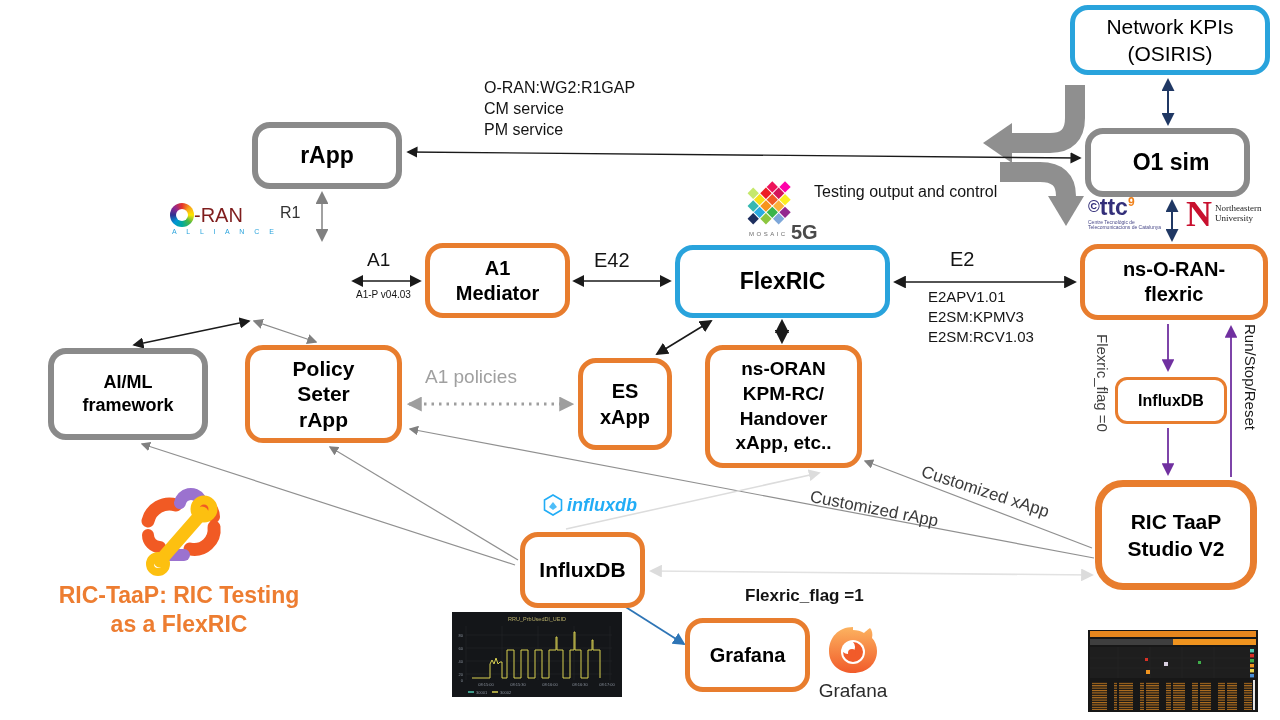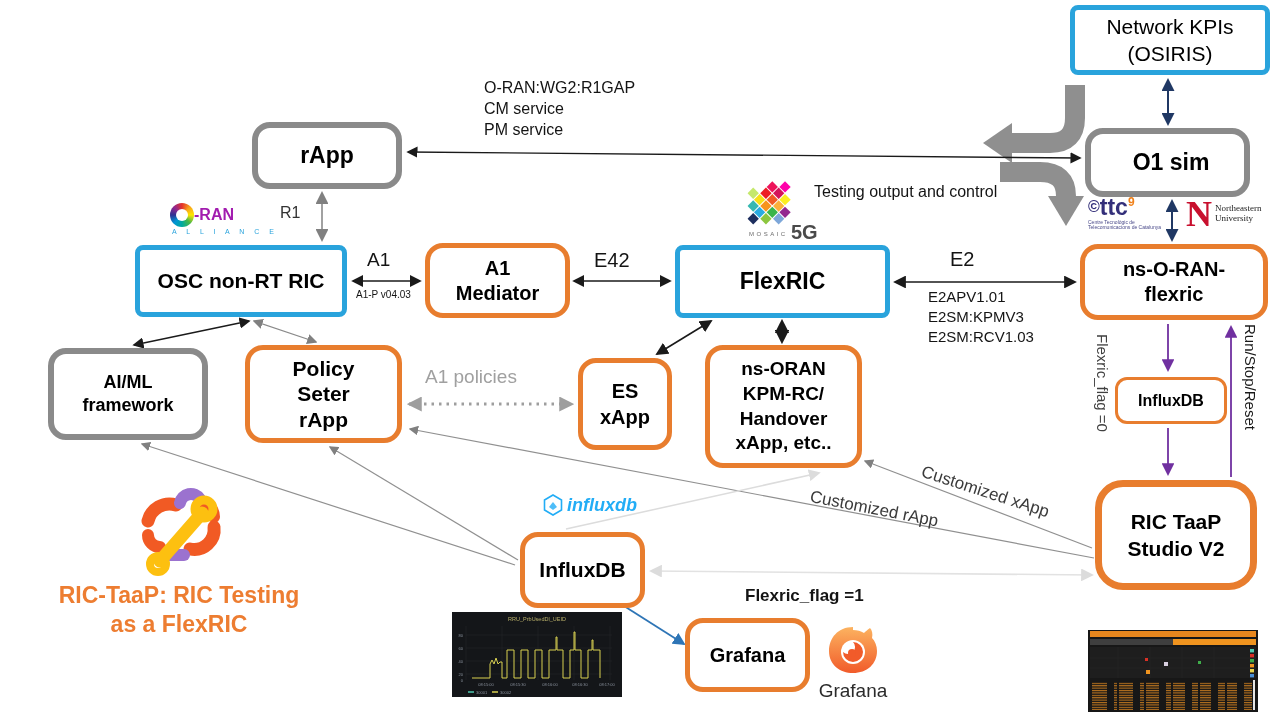--- a/index.html
+++ b/index.html
@@ -2,34 +2,34 @@
 <html><head>
 <meta charset="utf-8">
 <style>
   html,body{margin:0;padding:0;background:#fff;}
   .canvas{position:relative;width:1280px;height:720px;background:#fff;
           font-family:"Liberation Sans",sans-serif;overflow:hidden;}
   svg.edges{position:absolute;left:0;top:0;width:1280px;height:720px;}
   .node{position:absolute;background:#fff;display:flex;align-items:center;justify-content:center;
         text-align:center;box-sizing:border-box;color:#000;}
   .node span{white-space:pre-line;display:block;width:100%;}
-  .b-blue{border:5px solid #29A3DC;border-radius:8px;}
+  .b-blue{border:5px solid #29A3DC;border-radius:18px;}
   .b-orange{border:5px solid #E87D2E;border-radius:18px;}
   .b-gray{border:6px solid #8A8A8A;border-radius:18px;}
   .lbl{position:absolute;white-space:pre-line;color:#141414;}
   .vtext{position:absolute;transform:rotate(90deg);transform-origin:top left;white-space:nowrap;}
   .rot{position:absolute;white-space:nowrap;}
   
   .oran{position:absolute;left:170px;top:203px;width:110px;}
   .oran-top{display:flex;align-items:center;}
   .oran-ring{width:24px;height:24px;border-radius:50%;
      background:conic-gradient(#e4322b,#f8a51b,#ffe600,#46b749,#00a99d,#0095d5,#2e3192,#92278f,#e4322b);
      display:flex;align-items:center;justify-content:center;}
   .oran-ring i{width:12px;height:12px;border-radius:50%;background:#fff;}
-  .oran-name{font-weight:bold;font-size:16px;color:#a21caf;letter-spacing:0;}
+  .oran-name{font-weight:normal;font-size:20px;color:#7f1d1d;letter-spacing:0;}
   .oran-sub{font-size:7px;letter-spacing:4px;color:#29A3DC;margin-top:1px;text-align:center;}
   .cttc{position:absolute;left:1088px;top:196px;width:90px;line-height:1;}
   .cttc-main{font-weight:bold;font-size:23px;color:#332F7A;}
   .cttc-main .c{font-size:16px;vertical-align:3px;}
   .cttc-main sup{color:#F08019;font-size:12px;}
   .cttc-sub{font-size:5px;color:#4a4a8a;white-space:pre-line;margin-top:1px;}
   .nu{position:absolute;left:1186px;top:198px;display:flex;align-items:center;}
   .nu-letter{font-family:"Liberation Serif",serif;font-weight:bold;font-size:36px;color:#C8102E;line-height:.9;}
   .nu-name{font-family:"Liberation Serif",serif;font-size:9px;color:#222;white-space:pre-line;margin-left:3px;line-height:1.1;}
   .influxlogo{position:absolute;left:543px;top:494px;display:flex;align-items:center;}
@@ -101,23 +101,20 @@
     <line x1="651" y1="571" x2="1092" y2="575" stroke="#e2e2e2" stroke-width="1.6" marker-start="url(#mkLGray)" marker-end="url(#mkLGray)"></line>
     <line x1="1168" y1="324" x2="1168" y2="370" stroke="#7030A0" stroke-width="1.8" marker-end="url(#mkPurple)"></line>
     <line x1="1168" y1="428" x2="1168" y2="474" stroke="#7030A0" stroke-width="1.8" marker-end="url(#mkPurple)"></line>
     <line x1="1231" y1="477" x2="1231" y2="327" stroke="#7030A0" stroke-width="1.8" marker-end="url(#mkPurple)"></line>
     <line x1="613" y1="599" x2="684" y2="644" stroke="#2E75B6" stroke-width="1.8" marker-end="url(#mkBlue)"></line>
   </svg>
 
   <div class="node b-gray" style="left:252px;top:122px;width:150px;height:67px;font-weight:bold;font-size:23px;">
       <span>rApp</span>
     </div>
-  <div class="node b-blue" style="left:135px;top:245px;width:212px;height:72px;font-weight:bold;font-size:21px;">
-      <span>OSC non-RT RIC</span>
-    </div>
   <div class="node b-orange" style="left:425px;top:243px;width:145px;height:75px;font-weight:bold;font-size:20px;line-height:1.25;">
       <span>A1
 Mediator</span>
     </div>
   <div class="node b-blue" style="left:675px;top:245px;width:215px;height:73px;font-weight:bold;font-size:23px;">
       <span>FlexRIC</span>
     </div>
   <div class="node b-orange" style="left:1080px;top:244px;width:188px;height:76px;font-weight:bold;font-size:20px;line-height:1.25;">
       <span>ns-O-RAN-
 flexric</span>

